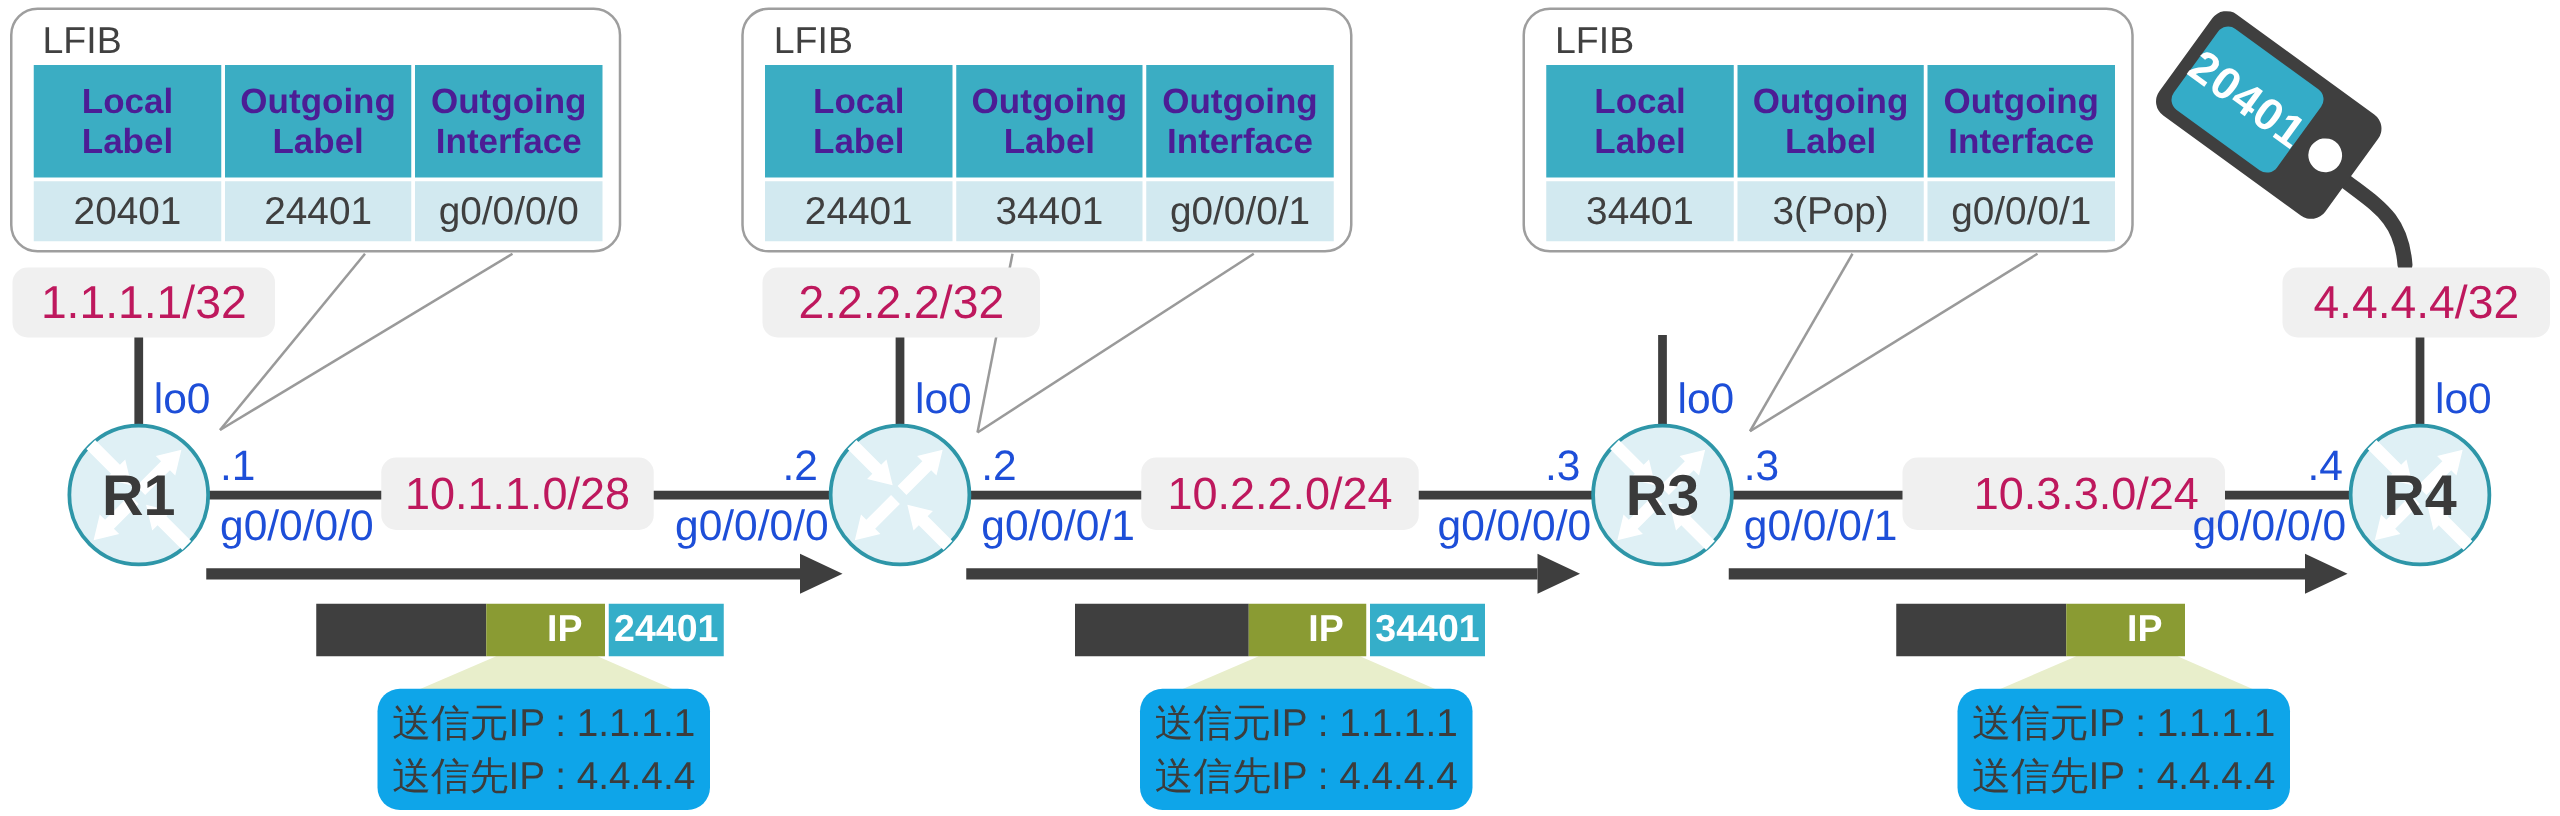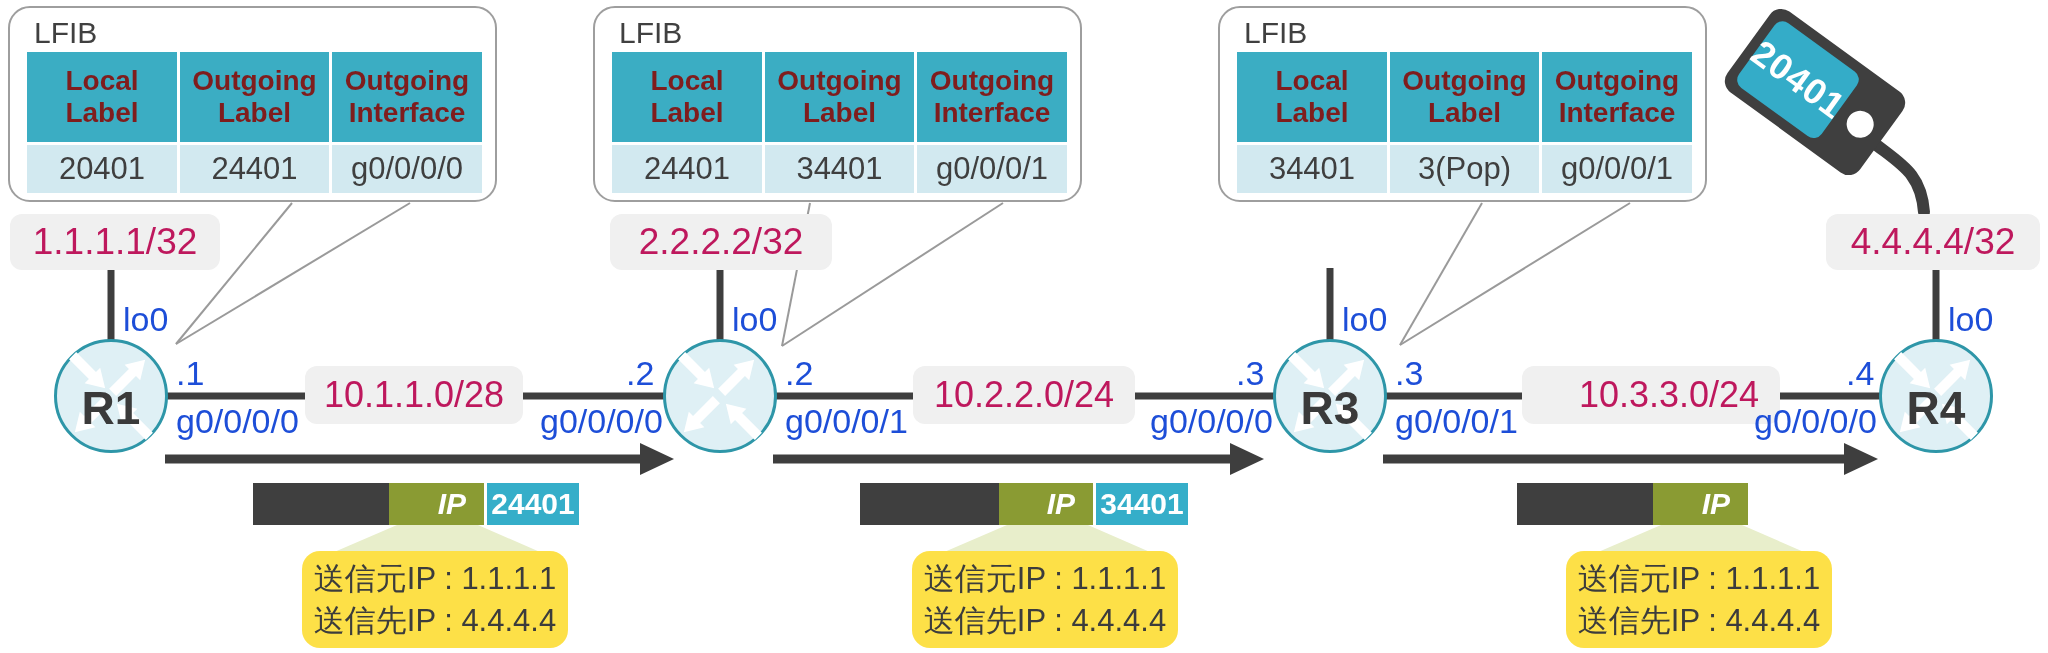--- a/index.html
+++ b/index.html
@@ -4,43 +4,43 @@
 <style>
   html,body{margin:0;padding:0;background:#fff;}
   #canvas{position:relative;width:2048px;height:653px;background:#fff;overflow:hidden;
           font-family:"Liberation Sans","DejaVu Sans",sans-serif;color:#3f3f3f;}
   svg.underlay{position:absolute;left:0;top:0;z-index:0;}
   
   .bubble{position:absolute;top:6px;width:489px;height:196px;background:#fff;
           border:2px solid #9e9e9e;border-radius:22px;z-index:2;box-sizing:border-box;}
   .lfib-title{position:absolute;left:24px;top:8px;font-size:30px;color:#404040;}
   .lfib-table{position:absolute;left:17px;top:44px;width:455px;display:flex;flex-wrap:wrap;}
-  .hcell{background:#3badc3;color:#7f1d1d;font-weight:bold;font-size:28px;line-height:1.14;
+  .hcell{background:#3badc3;color:#4c1d95;font-weight:bold;font-size:28px;line-height:1.14;
          display:flex;align-items:center;justify-content:center;text-align:center;
          white-space:pre-line;height:90px;box-sizing:border-box;}
   .vcell{background:#d2e9f0;color:#3f3f3f;font-size:31px;display:flex;align-items:center;
          justify-content:center;height:48px;box-sizing:border-box;margin-top:3px;}
   .c1{width:150px;margin-right:3px;} .c2{width:149px;margin-right:3px;} .c3{width:150px;}
   
   .router{position:absolute;top:339px;width:114px;height:114px;border-radius:50%;
           background:#dff0f5;border:3px solid #2e96a8;box-sizing:border-box;z-index:3;}
-  .router-name{position:absolute;left:0;top:12px;width:108px;height:108px;display:flex;
+  .router-name{position:absolute;left:0;top:0;width:108px;height:108px;display:flex;
           align-items:center;justify-content:center;font-weight:bold;font-size:46px;color:#3a3a3a;}
   
   .gbox{position:absolute;background:#f0f0f0;border-radius:12px;display:flex;
         align-items:center;justify-content:center;font-size:37px;color:#be185d;z-index:2;}
   .iflab{position:absolute;font-size:34px;color:#1d4ed8;z-index:2;white-space:nowrap;}
   
   .seg{position:absolute;top:483px;height:42px;z-index:2;box-sizing:border-box;}
   .seg-dark{background:#3f3f3f;}
   .seg-ip{background:#8a9b33;color:#fff;font-weight:bold;font-size:30px;display:flex;
-          align-items:center;justify-content:flex-end;padding-right:18px;font-style:italic;}
+          align-items:center;justify-content:flex-end;padding-right:18px;}
   .seg-chip{background:#35aec9;color:#fff;font-weight:bold;font-size:30px;display:flex;
           align-items:center;justify-content:center;}
-  .callout{position:absolute;top:551px;width:266px;height:97px;background:#fde047;
+  .callout{position:absolute;top:551px;width:266px;height:97px;background:#0ea5e9;
            border-radius:18px;display:flex;flex-direction:column;align-items:center;
            justify-content:center;z-index:2;font-size:31px;line-height:42px;color:#3c3c3c;white-space:nowrap;}
   
   .tag-body{position:absolute;left:1733px;top:42px;width:164px;height:100px;background:#3f3f3f;
             border-radius:14px;transform:rotate(36deg);transform-origin:50% 50%;z-index:2;}
   .tag-label{position:absolute;left:10px;top:10px;width:102px;height:80px;background:#34acc8;
             border-radius:10px;display:flex;align-items:center;justify-content:center;
             color:#fff;font-weight:bold;font-size:36px;letter-spacing:1px;}
   .tag-hole{position:absolute;left:124px;top:36px;width:27px;height:27px;background:#fff;border-radius:50%;}
 </style>

